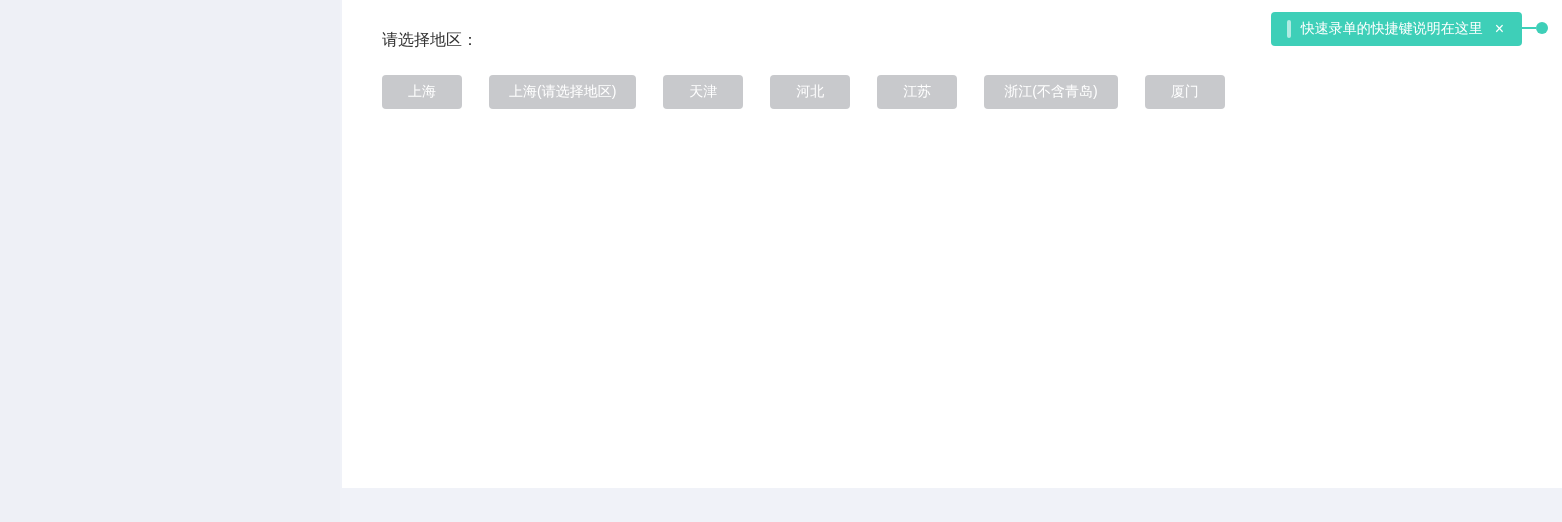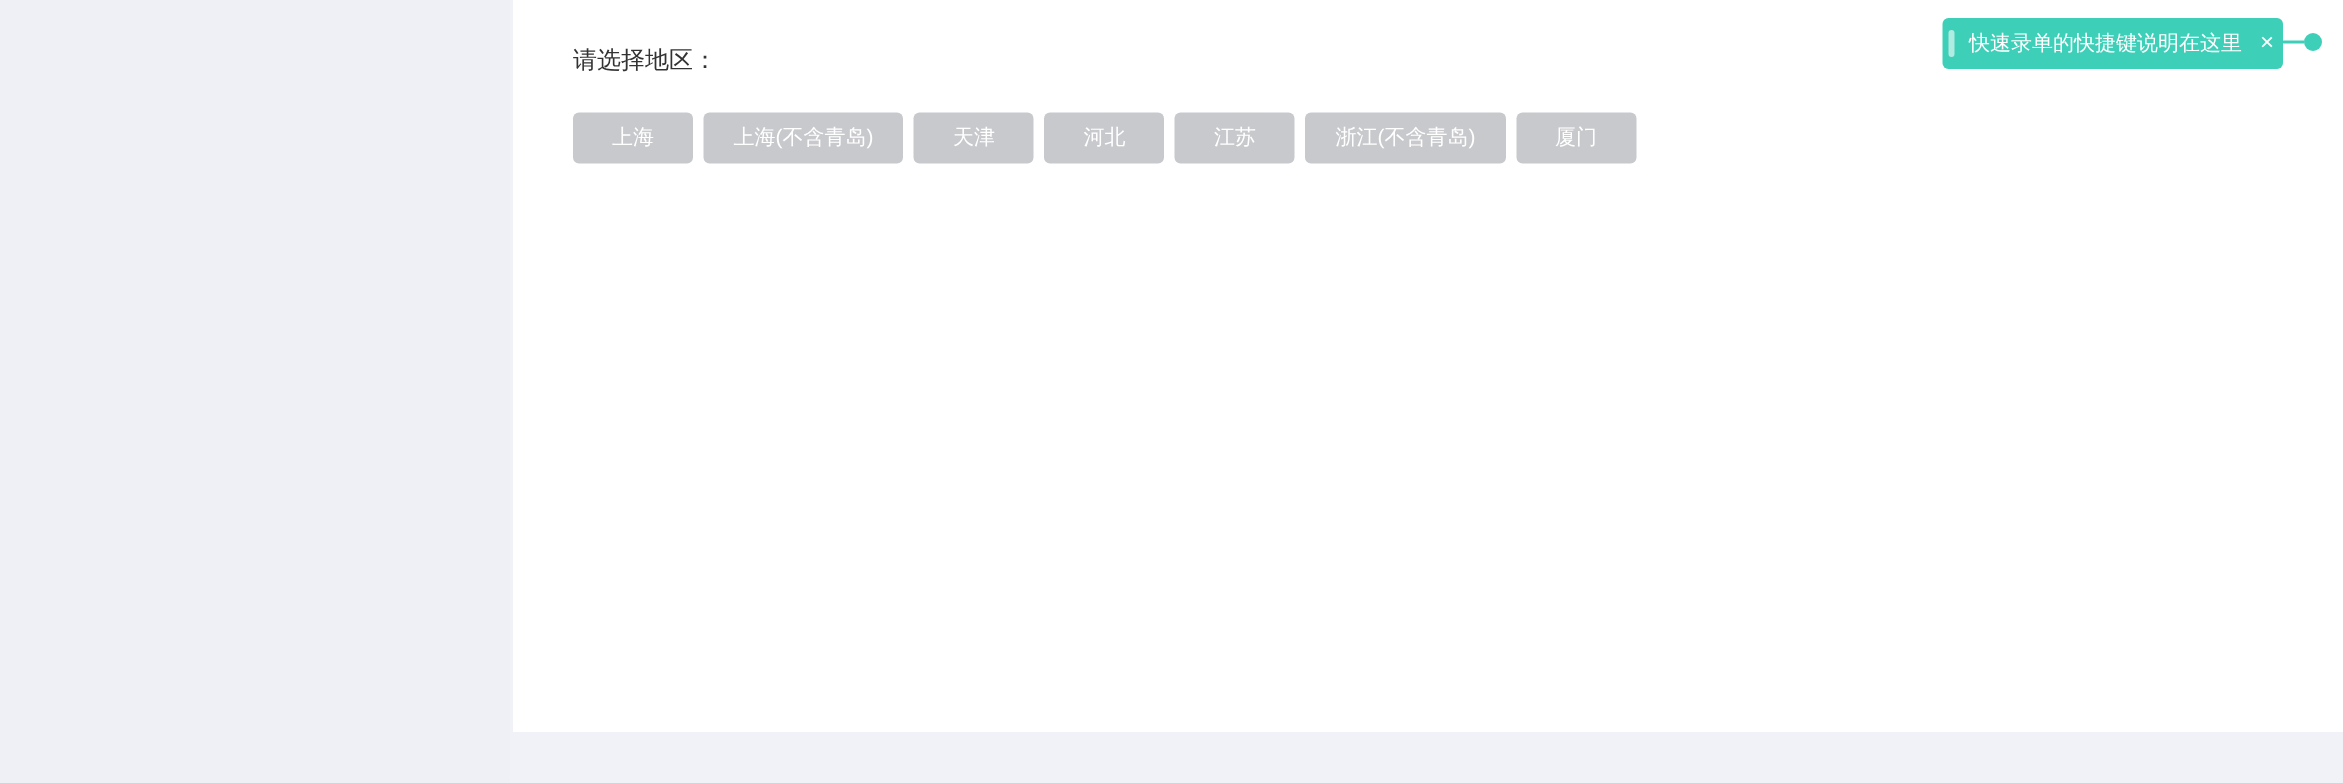--- a/index.html
+++ b/index.html
@@ -39,21 +39,21 @@
     .page-title {
       font-size: 16px;
       color: #333;
       margin-bottom: 24px;
       font-weight: normal;
     }
 
     .region-buttons-row {
       display: flex;
       flex-wrap: nowrap;
-      gap: 7px;
+      gap: 27px;
       margin-bottom: 14px;
       align-items: center;
     }
 
     .region-btn {
       background: #c8c9cc;
       color: #fff;
       border: none;
       border-radius: 4px;
       padding: 8px 20px;
@@ -65,21 +65,21 @@
       font-family: 'Microsoft YaHei', 'PingFang SC', sans-serif;
     }
 
     
     .tooltip-bar {
       position: absolute;
       top: 12px;
       right: 40px;
       background: #3ecfb8;
       color: #fff;
-      padding: 8px 4px;
+      padding: 8px 16px;
       border-radius: 4px;
       font-size: 14px;
       display: flex;
       align-items: center;
       gap: 10px;
       white-space: nowrap;
     }
 
     .tooltip-bar .bar-accent {
       width: 4px;
@@ -124,21 +124,21 @@
 
 <div class="left-sidebar"></div>
 
 <div class="main-content">
 
   <div class="page-title">请选择地区：</div>
 
   <div id="region-rows-container">
       <div class="region-buttons-row">
         <button class="region-btn">上海</button>
-        <button class="region-btn">上海(不含青岛)</button>
+        <button class="region-btn">上海(请选择地区)</button>
         <button class="region-btn">天津</button>
         <button class="region-btn">河北</button>
         <button class="region-btn">江苏</button>
         <button class="region-btn">浙江(不含青岛)</button>
         <button class="region-btn">厦门</button>
       </div>
     </div>
 
   <div class="tooltip-bar">
     <span class="bar-accent"></span>

